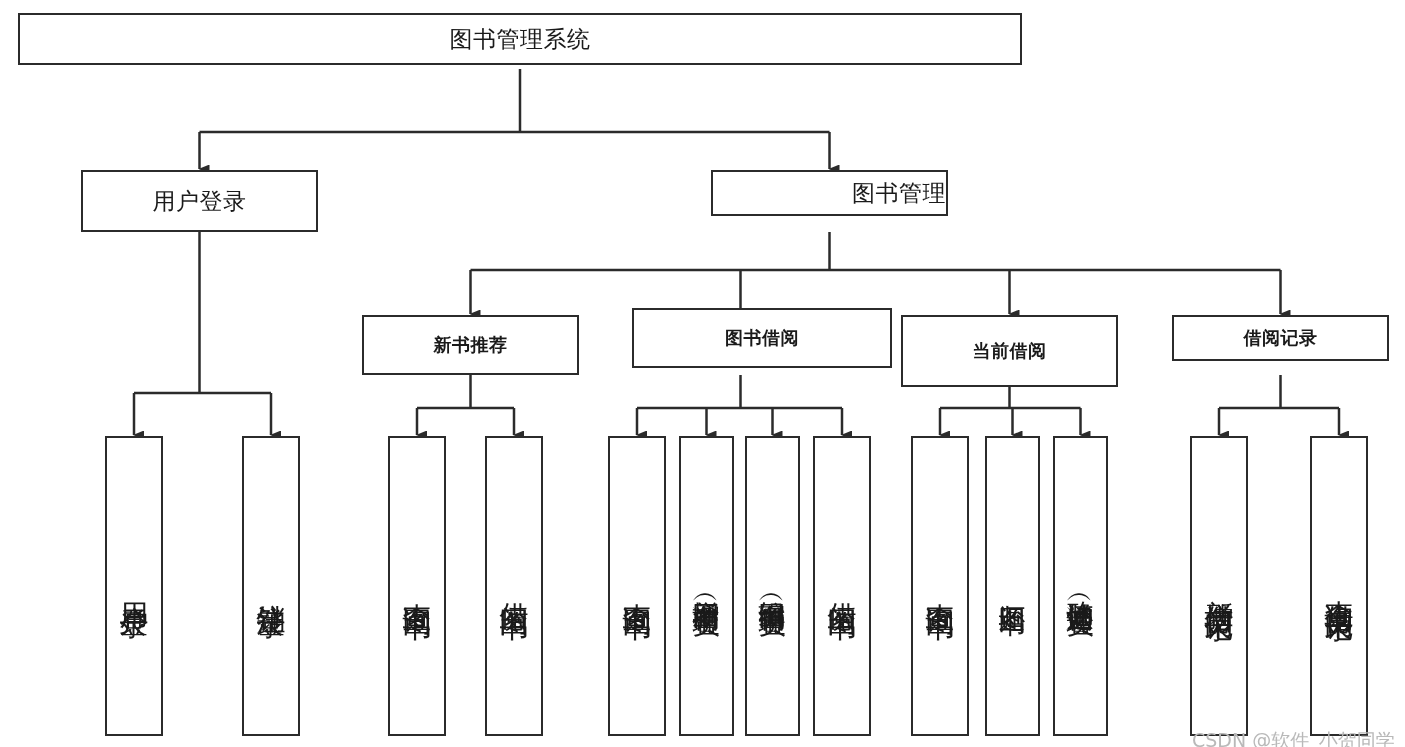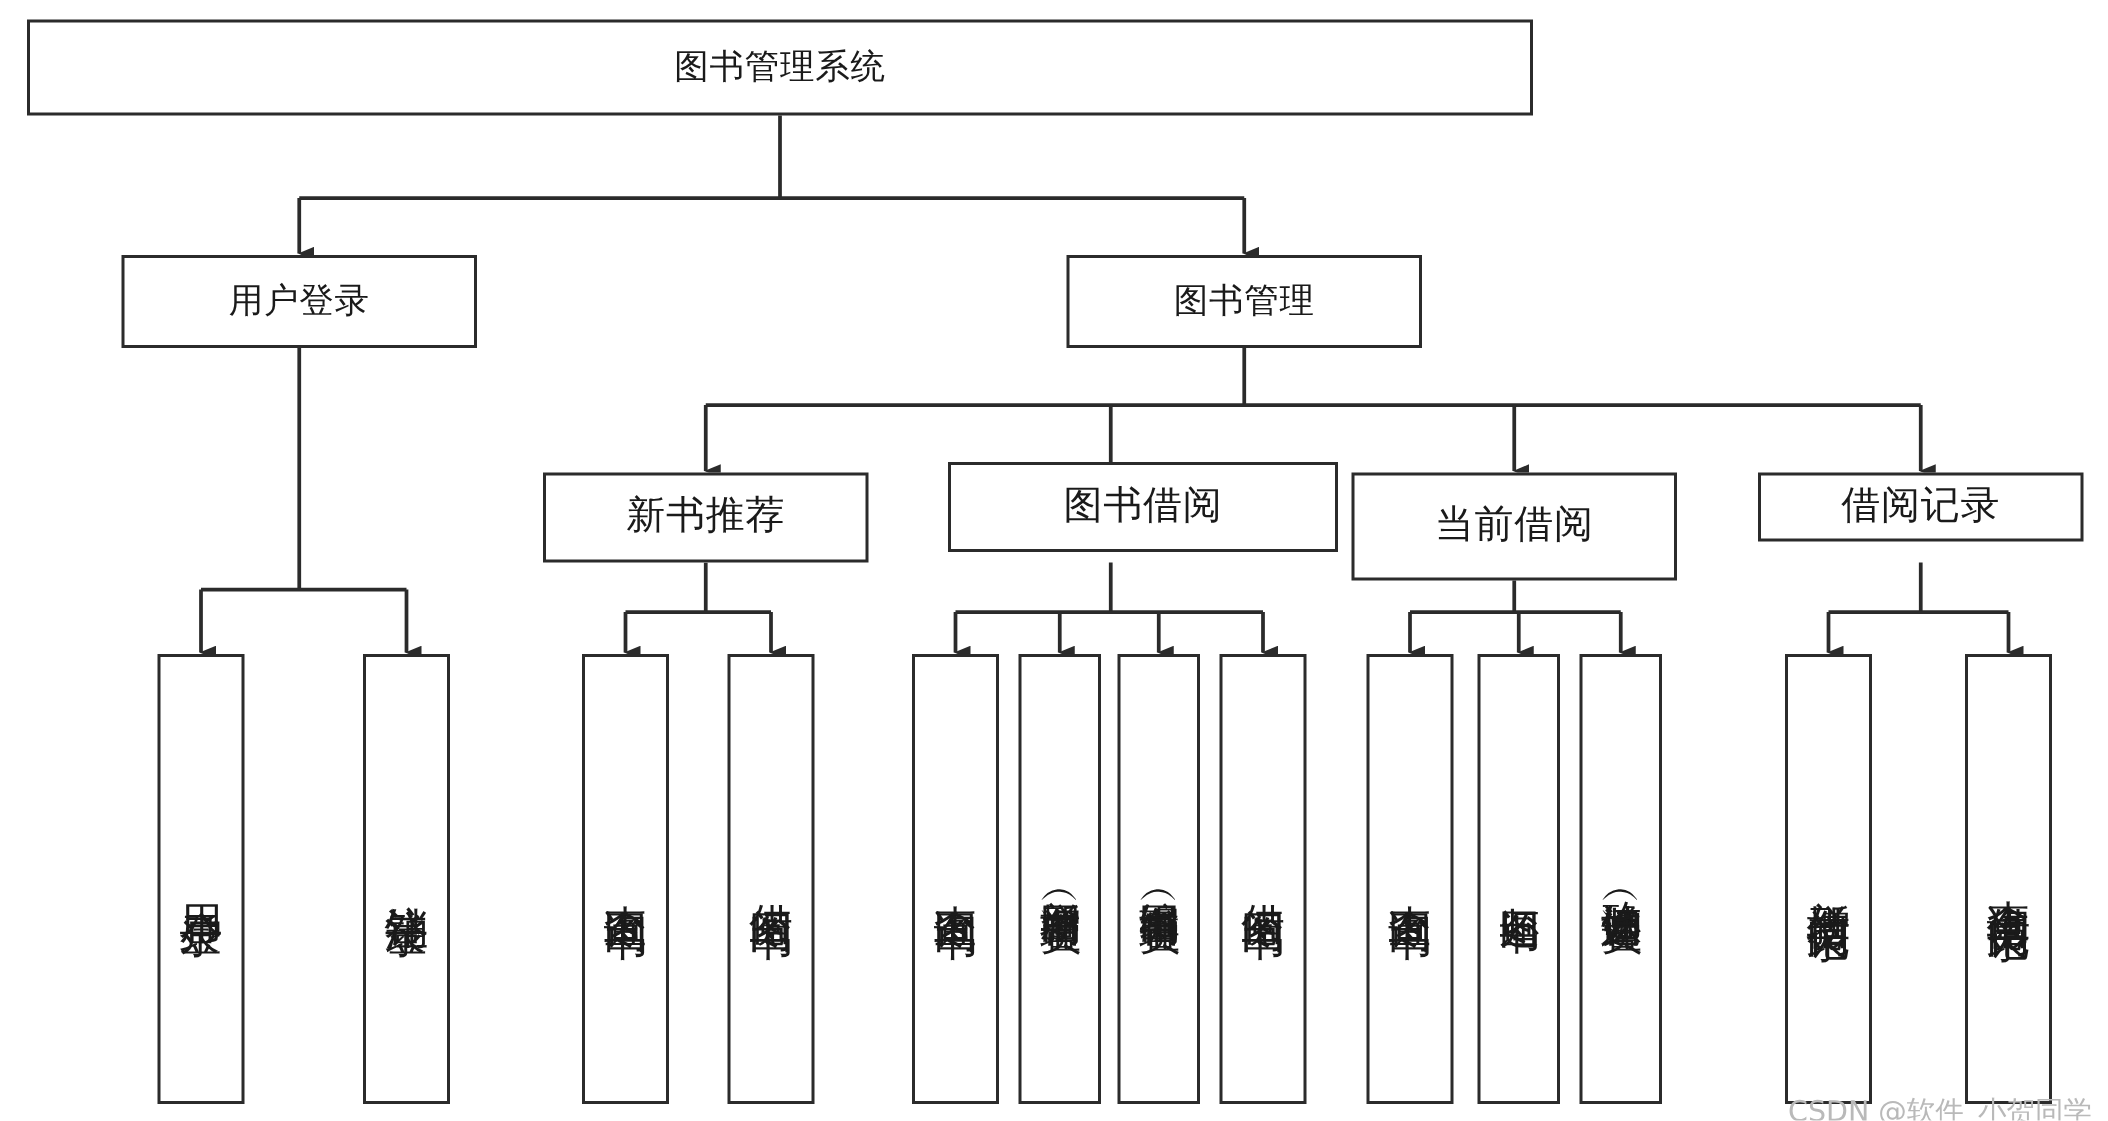--- a/index.html
+++ b/index.html
@@ -38,21 +38,21 @@
     overflow: hidden;
   }
   .node-label {
     color: #1a1a1a;
     letter-spacing: 0.5px;
     white-space: nowrap;
     line-height: 1.15;
   }
   .level-root .node-label { font-size: 23px; }
   .level-1 .node-label  { font-size: 23px; }
-  .level-2 .node-label  { font-size: 26px; }
+  .level-2 .node-label  { font-size: 18px; font-weight: bold; }
   .leaf .node-label {
     writing-mode: vertical-rl;
     text-orientation: upright;
     font-size: 29px;
     letter-spacing: 3px;
     line-height: 1.0;
   }
   .leaf.narrow .node-label { font-size: 27px; letter-spacing: 1.5px; }
   .watermark {
     position: absolute;
@@ -103,28 +103,28 @@
         <line x1="940" y1="408" x2="940" y2="435" marker-end="url(#arrowhead)"></line>
         <line x1="1012.5" y1="408" x2="1012.5" y2="435" marker-end="url(#arrowhead)"></line>
         <line x1="1080.5" y1="408" x2="1080.5" y2="435" marker-end="url(#arrowhead)"></line>
         <line x1="1280.5" y1="375" x2="1280.5" y2="408"></line>
         <line x1="1219" y1="408" x2="1339" y2="408"></line>
         <line x1="1219" y1="408" x2="1219" y2="435" marker-end="url(#arrowhead)"></line>
         <line x1="1339" y1="408" x2="1339" y2="435" marker-end="url(#arrowhead)"></line>
       </g>
   </svg>
 
-  <div class="node-box level-root" style="left: 18px; top: 13px; width: 1004px; height: 64px;">
+  <div class="node-box level-root" style="left: 18px; top: 13px; width: 1004px; height: 52px;">
     <span class="node-label">图书管理系统</span>
   </div>
 
   <div class="node-box level-1" style="left: 81px; top: 170px; width: 237px; height: 62px;">
     <span class="node-label">用户登录</span>
   </div>
-  <div class="node-box level-1" style="left: 711px; top: 170px; width: 237px; height: 62px;">
+  <div class="node-box level-1" style="left: 711px; top: 170px; width: 237px; height: 46px; justify-content: flex-end;">
     <span class="node-label">图书管理</span>
   </div>
 
   <div class="node-box level-2" style="left: 362px; top: 315px; width: 217px; height: 60px;">
     <span class="node-label">新书推荐</span>
   </div>
   <div class="node-box level-2" style="left: 632px; top: 308px; width: 260px; height: 60px;">
     <span class="node-label">图书借阅</span>
   </div>
   <div class="node-box level-2" style="left: 901px; top: 315px; width: 217px; height: 72px;">

